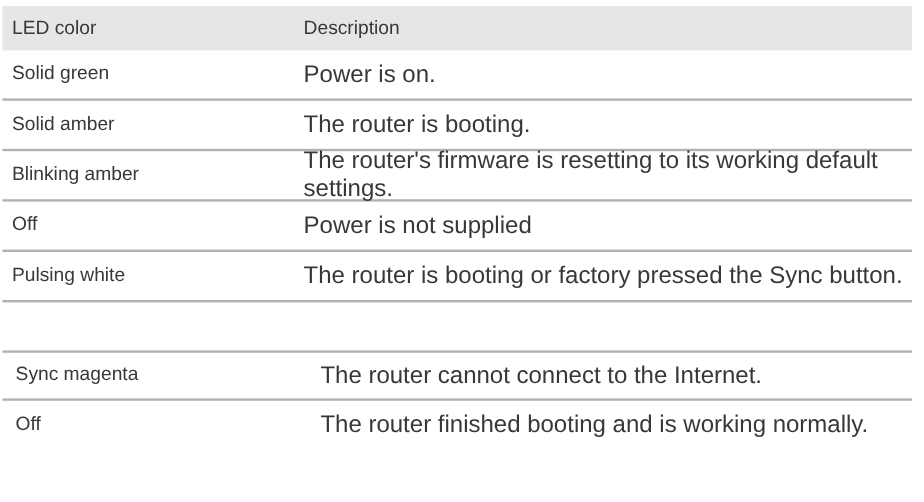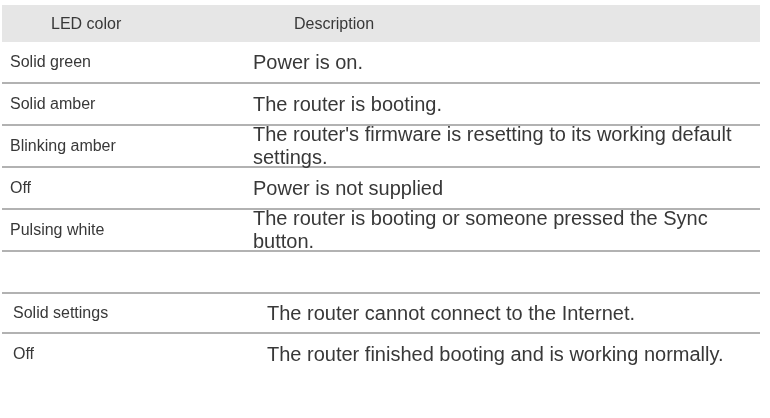--- a/index.html
+++ b/index.html
@@ -19,21 +19,20 @@
     position: absolute;
     top: 5px;
     left: 2px;
     width: 758px;
   }
   .thead {
     display: flex;
     align-items: center;
     height: 37px;
     background: var(--header-bg, #e6e6e6);
-    padding-left: 41px;
   }
   .row {
     display: flex;
     align-items: center;
     height: 42px;
     box-sizing: border-box;
     border-bottom: 2px solid var(--divider, #b2b2b2);
     justify-content: center;
   }
   .row:last-child {
@@ -88,26 +87,26 @@
       <div class="row">
         <div class="cell-led">Blinking amber</div>
         <div class="cell-desc"><span>The router's firmware is resetting to its working default settings.</span></div>
       </div>
       <div class="row">
         <div class="cell-led">Off</div>
         <div class="cell-desc"><span>Power is not supplied</span></div>
       </div>
       <div class="row">
         <div class="cell-led">Pulsing white</div>
-        <div class="cell-desc"><span>The router is booting or someone pressed the </span><span class="bold">Sync</span><span> button.</span></div>
+        <div class="cell-desc"><span>The router is booting or factory pressed the </span><span class="bold">Sync</span><span> button.</span></div>
       </div>
       <div class="row">
       </div>
       <div class="row indent">
-        <div class="cell-led">Solid settings</div>
+        <div class="cell-led">Sync magenta</div>
         <div class="cell-desc"><span>The router cannot connect to the Internet.</span></div>
       </div>
       <div class="row indent">
         <div class="cell-led">Off</div>
         <div class="cell-desc"><span>The router finished booting and is working normally.</span></div>
       </div>
     </div>
 </div>
 
 </body></html>

